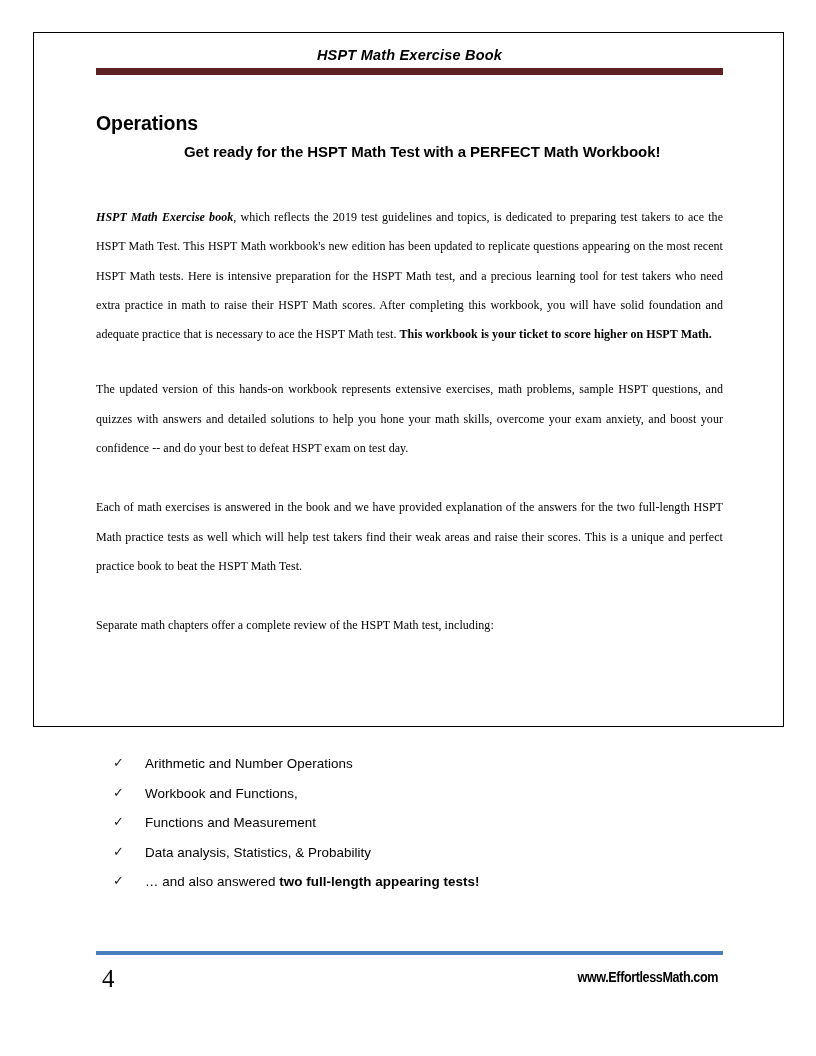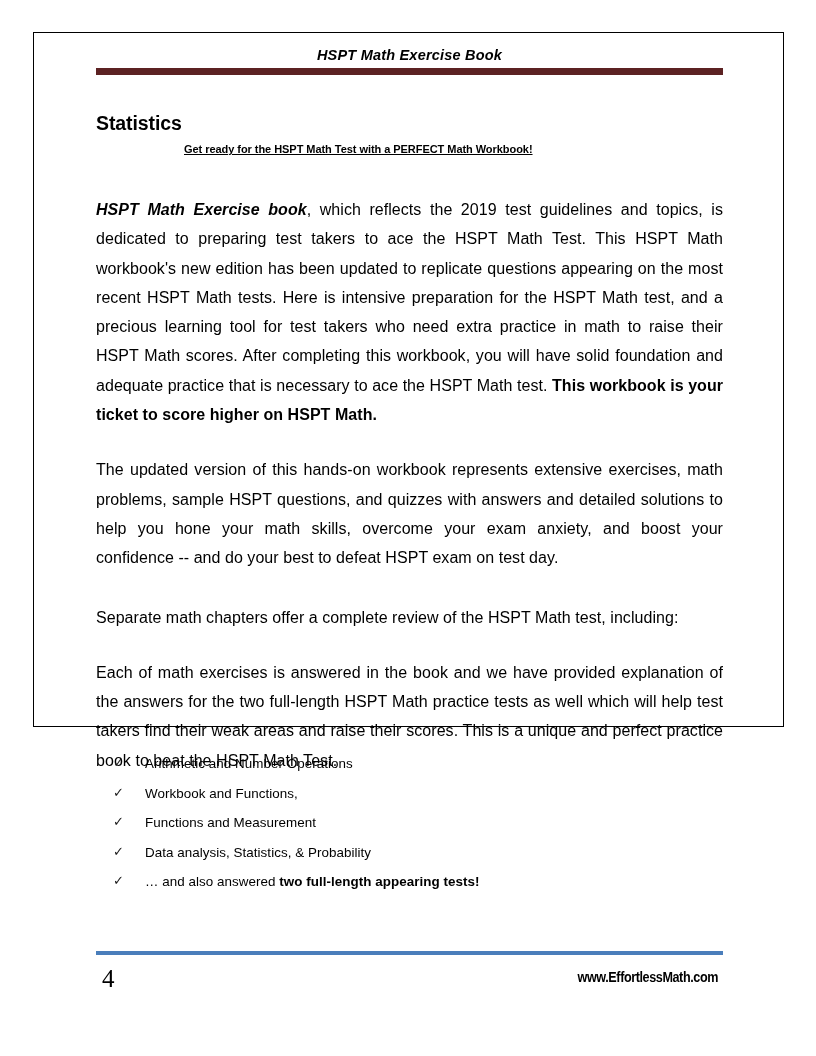--- a/index.html
+++ b/index.html
@@ -61,41 +61,41 @@
     font-weight: bold;
     letter-spacing: -0.1px;
   }
 
   
   .tagline {
     position: absolute;
     left: 150px;  
     top: 110px;
     width: 539px;
-    font-size: 11px;
+    font-size: 15px;
     font-weight: bold;
     letter-spacing: -0.05px;
     white-space: nowrap;
-    text-decoration: underline;
   }
 
   
   .body-block {
     position: absolute;
     left: 62px;
     top: 158px;
     width: 627px;
   }
   p.para {
-    margin: 4px 0 26px 0;
-    font-size: 16px;
+    margin: 12px 0 26px 0;
+    font-size: 12px;
     line-height: 29.3px;
     text-align: justify;
     text-justify: inter-word;
     letter-spacing: 0.05px;
+    font-family: Liberation Serif, serif;
   }
   p.para:last-child { margin-bottom: 0; }
   .bi { font-weight: bold; font-style: italic; }
   .b  { font-weight: bold; }
 
   .para-gap-lg { margin-bottom: 30px !important; }
 
   
   .check-list {
     position: absolute;
@@ -159,33 +159,33 @@
 </head>
 <body>
 
 <div class="page-frame">
 
   <div class="doc-header">
     <div class="doc-header-title">HSPT Math Exercise Book</div>
     <div class="header-rule"></div>
   </div>
 
-  <h1 class="section-heading">Statistics</h1>
+  <h1 class="section-heading">Operations</h1>
 
   <div class="tagline">Get ready for the HSPT Math Test with a PERFECT Math Workbook!</div>
 
   <div class="body-block">
 
     <p class="para"><span class="bi">HSPT Math Exercise book</span><span>, which reflects the 2019 test guidelines and topics, is dedicated to preparing test takers to ace the HSPT Math Test. This HSPT Math workbook's new edition has been updated to replicate questions appearing on the most recent HSPT Math tests. Here is intensive preparation for the HSPT Math test, and a precious learning tool for test takers who need extra practice in math to raise their HSPT Math scores. After completing this workbook, you will have solid foundation and adequate practice that is necessary to ace the HSPT Math test. </span><span class="b">This workbook is your ticket to score higher on HSPT Math.</span></p>
 
     <p class="para para-gap-lg">The updated version of this hands-on workbook represents extensive exercises, math problems, sample HSPT questions, and quizzes with answers and detailed solutions to help you hone your math skills, overcome your exam anxiety, and boost your confidence -- and do your best to defeat HSPT exam on test day.</p>
 
+    <p class="para para-gap-lg">Each of math exercises is answered in the book and we have provided explanation of the answers for the two full-length HSPT Math practice tests as well which will help test takers find their weak areas and raise their scores. This is a unique and perfect practice book to beat the HSPT Math Test.</p>
+
     <p class="para">Separate math chapters offer a complete review of the HSPT Math test, including:</p>
-
-    <p class="para para-gap-lg">Each of math exercises is answered in the book and we have provided explanation of the answers for the two full-length HSPT Math practice tests as well which will help test takers find their weak areas and raise their scores. This is a unique and perfect practice book to beat the HSPT Math Test.</p>
   </div>
 
   <ul class="check-list">
     <li class="check-item">
       <span class="check-mark">✓</span>
       <span>Arithmetic and Number Operations</span>
     </li>
     <li class="check-item">
       <span class="check-mark">✓</span>
       <span>Workbook and Functions,</span>

